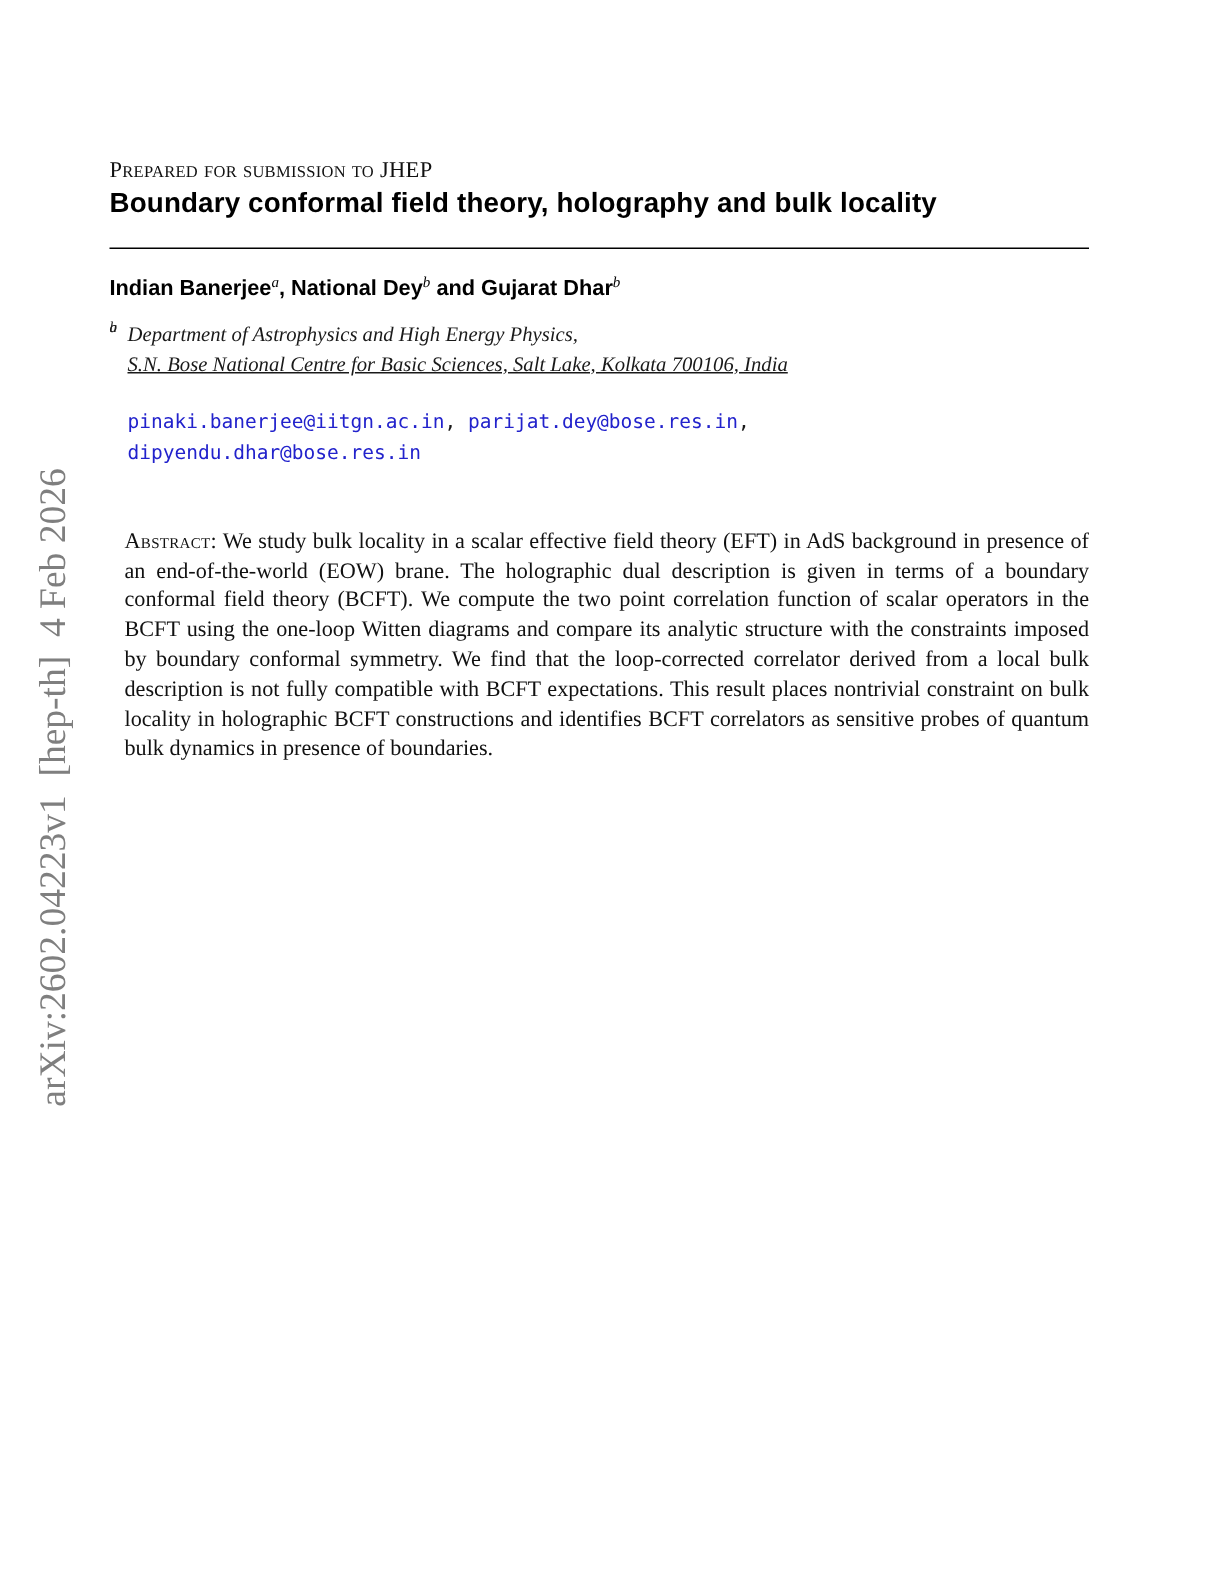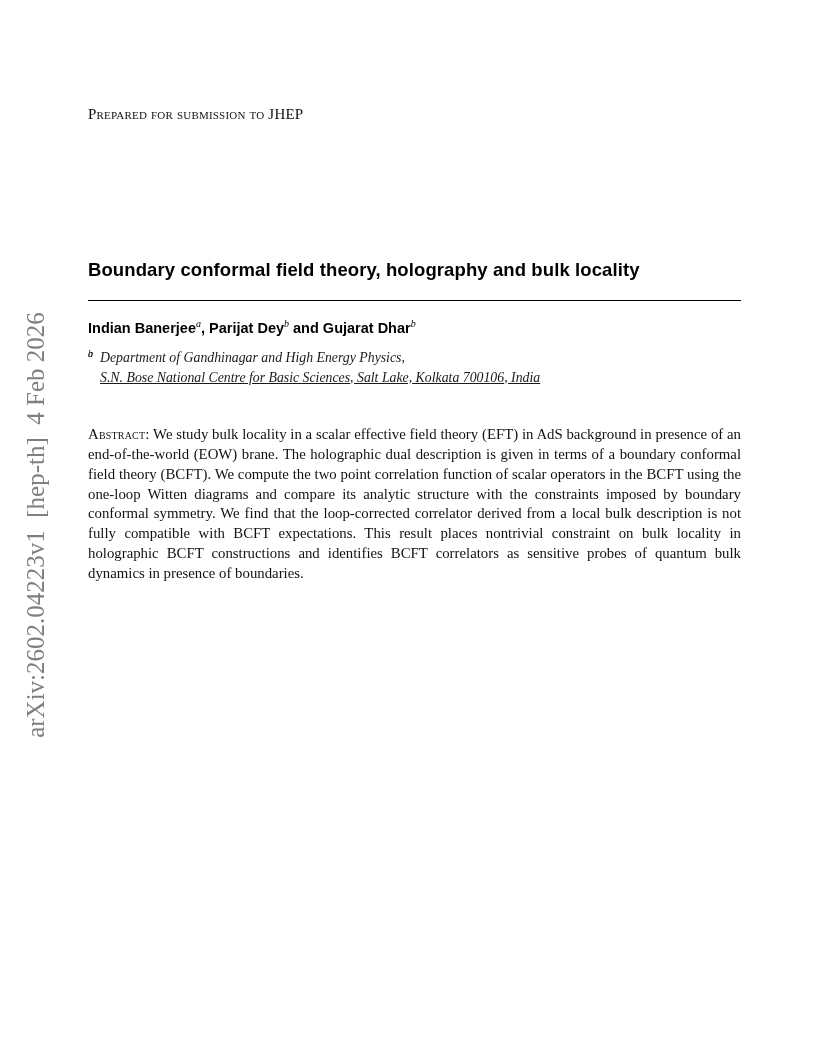--- a/index.html
+++ b/index.html
@@ -10,33 +10,32 @@
   body {
     width: 816px;
     height: 1056px;
     position: relative;
     font-family: "Liberation Serif", serif;
     color: #1a1a1a;
     overflow: hidden;
   }
   .page-content {
     position: absolute;
-    left: 88px;
+    left: 73px;
     top: 0;
     width: 653px;
   }
   .submission-note {
     margin-top: 106px;
     font-variant: small-caps;
     font-size: 15px;
     letter-spacing: 0.2px;
     color: #111111;
   }
   .paper-title {
-    margin-top: 135px;
     font-family: "Liberation Sans", sans-serif;
     font-weight: 700;
     font-size: 18.5px;
     line-height: 1.25;
     color: #000000;
     letter-spacing: 0.1px;
   }
   .title-rule {
     margin-top: 19px;
     border: none;
@@ -93,20 +92,21 @@
   }
   .email-sep {
     color: #1a1a1a;
   }
   .abstract {
     margin-top: 38px;
     font-size: 14.8px;
     line-height: 1.34;
     text-align: justify;
     color: #111111;
+    margin-left: 10px;
   }
   .abstract-label {
     font-variant: small-caps;
     letter-spacing: 0.2px;
   }
   .arxiv-sidebar {
     position: absolute;
     left: 36px;
     top: 525px;
     transform: translate(-50%, -50%) rotate(-90deg);
@@ -124,34 +124,38 @@
 
 <div class="page-content">
 
   <div class="submission-note">Prepared for submission to JHEP</div>
 
   <div class="paper-title">Boundary conformal field theory, holography and bulk locality</div>
 
   <hr class="title-rule">
 
   <div class="authors-line">
-    <span>Indian Banerjee</span><sup>a</sup><span>, </span><span>Parijat Dey</span><sup>b</sup><span> and </span><span>Gujarat Dhar</span><sup>b</sup>
+    <span>Indian Banerjee</span><sup>a</sup><span>, </span><span>National Dey</span><sup>b</sup><span> and </span><span>Gujarat Dhar</span><sup>b</sup>
   </div>
 
   <div class="affiliations">
     <div class="affil-row">
       <span class="affil-sup">a</span>
     </div>
     <div class="affil-row">
       <span class="affil-sup">b</span>
-      <span>Department of Gandhinagar and High Energy Physics,</span>
+      <span>Department of Astrophysics and High Energy Physics,</span>
     </div>
     <div class="affil-cont">
       <span>S.N. Bose National Centre for Basic Sciences, Salt Lake, Kolkata 700106, India</span>
     </div>
   </div>
 
+  <div class="emails">
+    <span class="email-link" style="color: rgb(34, 34, 204);">pinaki.banerjee@iitgn.ac.in</span><span class="email-sep">, </span><span class="email-link" style="color: rgb(34, 34, 204);">parijat.dey@bose.res.in</span><span class="email-sep">,</span><br>
+    <span class="email-link" style="color: rgb(34, 34, 204);">dipyendu.dhar@bose.res.in</span>
+  </div>
 
   <div class="abstract">
     <span class="abstract-label">Abstract:</span><span> We study bulk locality in a scalar effective field theory (EFT) in AdS background in presence of an end-of-the-world (EOW) brane. The holographic dual description is given in terms of a boundary conformal field theory (BCFT). We compute the two point correlation function of scalar operators in the BCFT using the one-loop Witten diagrams and compare its analytic structure with the constraints imposed by boundary conformal symmetry. We find that the loop-corrected correlator derived from a local bulk description is not fully compatible with BCFT expectations. This result places nontrivial constraint on bulk locality in holographic BCFT constructions and identifies BCFT correlators as sensitive probes of quantum bulk dynamics in presence of boundaries.</span>
   </div>
 
 </div>
 
 </body></html>

